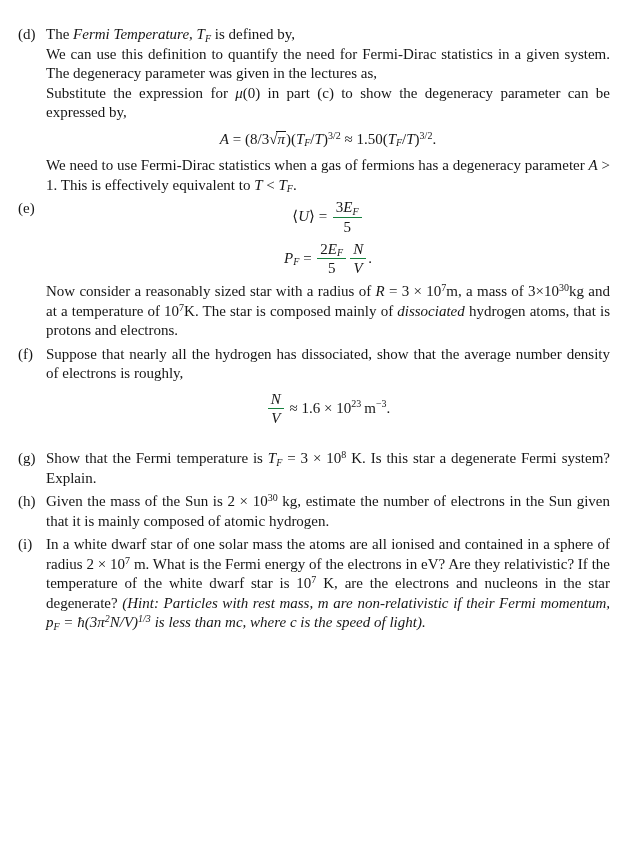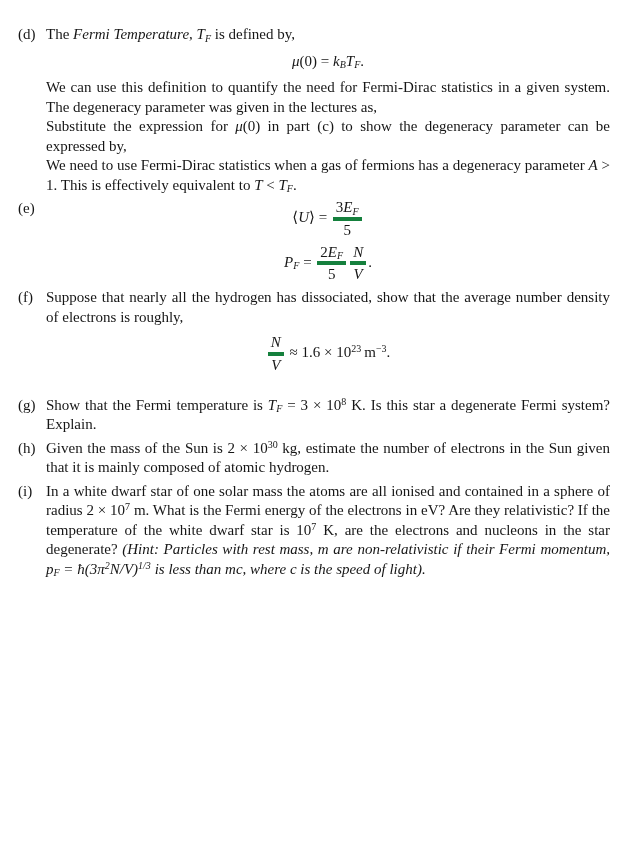--- a/index.html
+++ b/index.html
@@ -52,21 +52,21 @@
   .frac {
     display: inline-block;
     vertical-align: middle;
     text-align: center;
     line-height: 1.12;
     margin: 0 2px;
   }
   .frac .fnum {
     display: block;
     padding: 0 3px 1px;
-    border-bottom: 4px solid #15803d;
+    border-bottom: 1px solid #15803d;
   }
   .frac .fden {
     display: block;
     padding: 1px 3px 0;
   }
   .sqrt { letter-spacing: -1px; }
   .sqrt-bar {
     display: inline-block;
     border-top: 1px solid #161616;
     line-height: 1.05;
@@ -74,30 +74,31 @@
   }
 </style>
 </head>
 <body>
 
 <div class="page">
 
   <div class="item">
     <span class="item-label">(d)</span>
     <p class="para">The <i>Fermi Temperature</i>, <i>T</i><sub><i>F</i></sub> is defined by,</p>
-    <div class="equation"><i>μ</i>(0) = <i>k</i><sub><i>B</i></sub><i>T</i><sub><i>F</i></sub>.</div>
     <p class="para">We can use this definition to quantify the need for Fermi-Dirac statistics in a given system. The degeneracy parameter was given in the lectures as,</p>
     <p class="para">Substitute the expression for <i>μ</i>(0) in part (c) to show the degeneracy parameter can be expressed by,</p>
+    <div class="equation"><i>A</i> = (8/3<span class="sqrt">√</span><span class="sqrt-bar"><i>π</i></span>)(<i>T</i><sub><i>F</i></sub>/<i>T</i>)<sup>3/2</sup> ≈ 1.50(<i>T</i><sub><i>F</i></sub>/<i>T</i>)<sup>3/2</sup>.</div>
     <p class="para">We need to use Fermi-Dirac statistics when a gas of fermions has a degeneracy parameter <i>A</i> &gt; 1. This is effectively equivalent to <i>T</i> &lt; <i>T</i><sub><i>F</i></sub>.</p>
   </div>
 
   <div class="item">
     <span class="item-label">(e)</span>
     <div class="equation tall">⟨<i>U</i>⟩ = <span class="frac"><span class="fnum">3<i>E</i><sub><i>F</i></sub></span><span class="fden">5</span></span></div>
     <div class="equation tall"><i>P</i><sub><i>F</i></sub> = <span class="frac"><span class="fnum">2<i>E</i><sub><i>F</i></sub></span><span class="fden">5</span></span><span class="frac"><span class="fnum"><i>N</i></span><span class="fden"><i>V</i></span></span>.</div>
+    <p class="para para-break">Now consider a reasonably sized star with a radius of <i>R</i> = 3 × 10<sup>7</sup>m, a mass of 3×10<sup>30</sup>kg and at a temperature of 10<sup>7</sup>K. The star is composed mainly of <i>dissociated</i> hydrogen atoms, that is protons and electrons.</p>
   </div>
 
   <div class="item">
     <span class="item-label">(f)</span>
     <p class="para">Suppose that nearly all the hydrogen has dissociated, show that the average number density of electrons is roughly,</p>
     <div class="equation tall bottom-gap"><span class="frac"><span class="fnum"><i>N</i></span><span class="fden"><i>V</i></span></span> ≈ 1.6 × 10<sup>23</sup> m<sup>−3</sup>.</div>
   </div>
 
   <div class="item">
     <span class="item-label">(g)</span>

